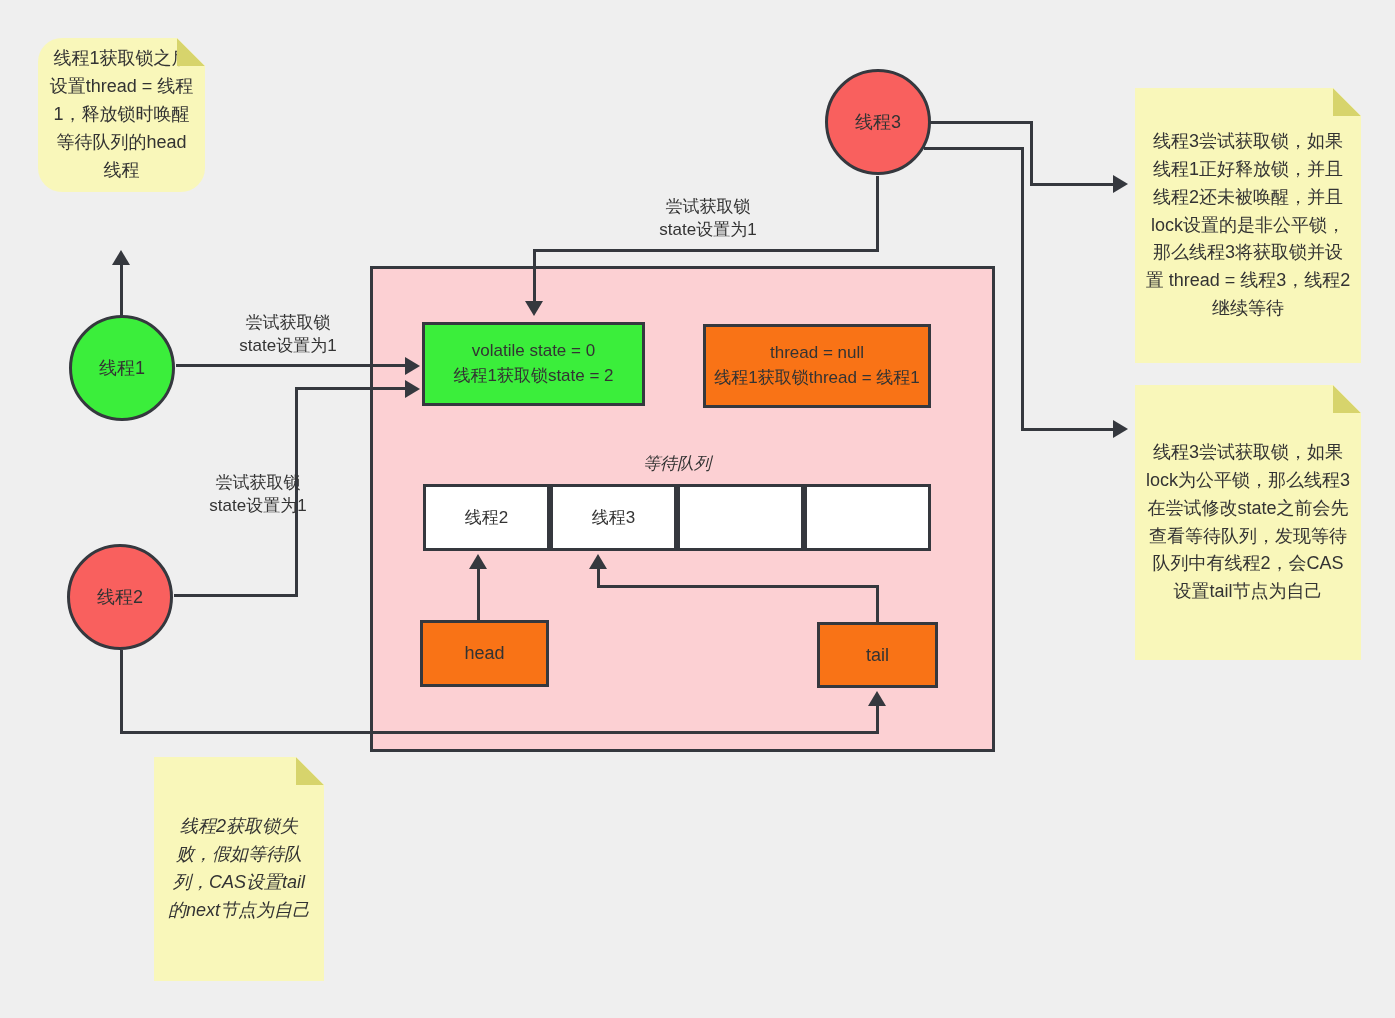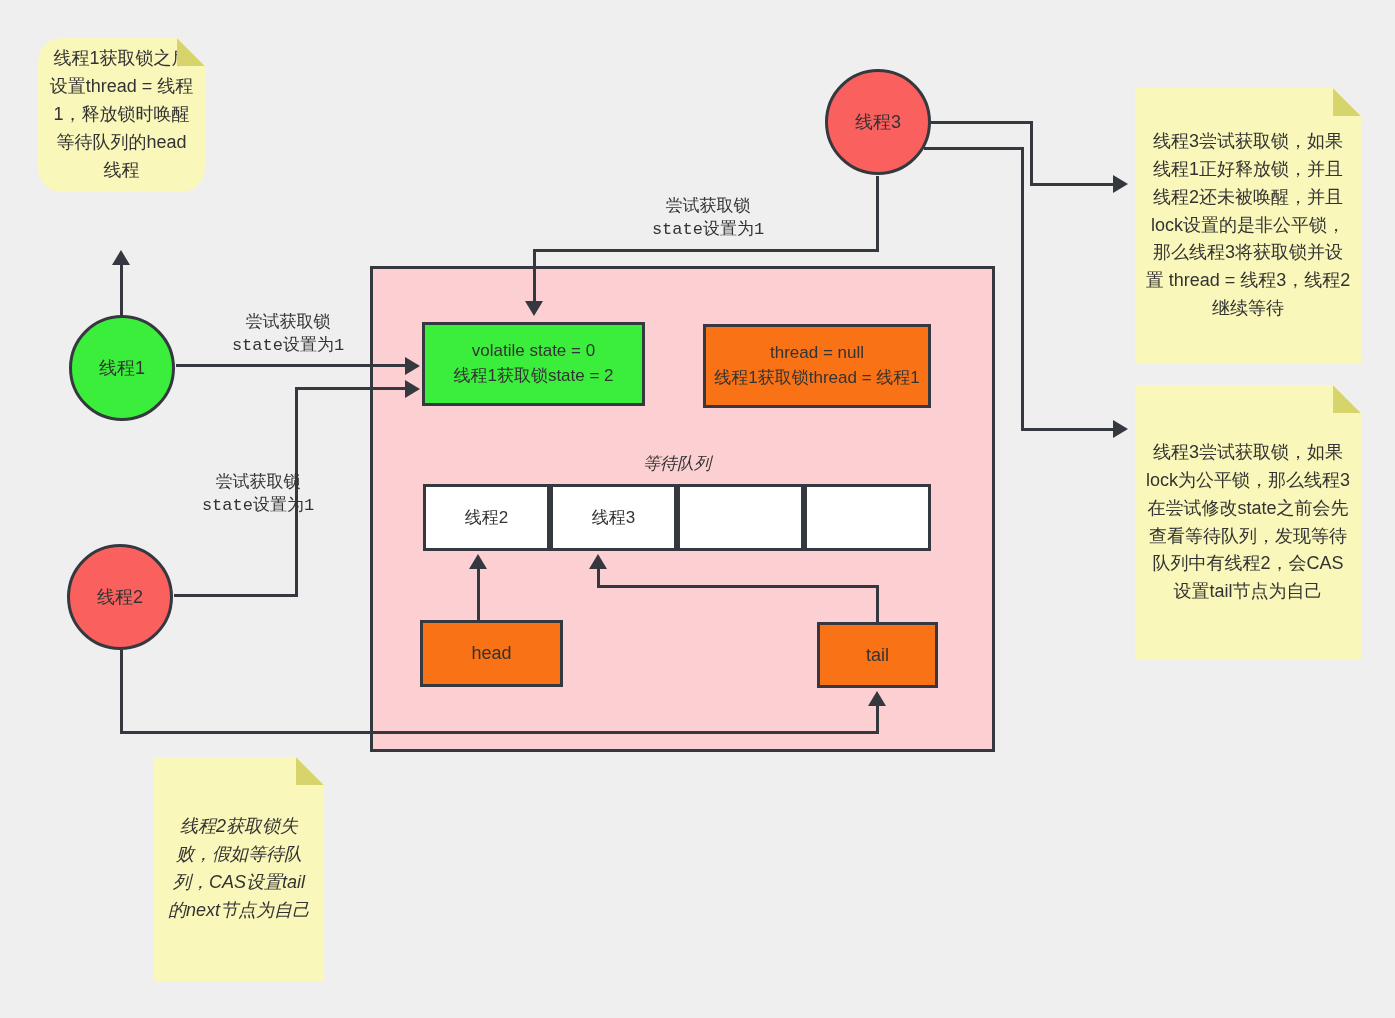--- a/index.html
+++ b/index.html
@@ -79,21 +79,21 @@
     align-items: center;
     justify-content: center;
     text-align: center;
     font-size: 17px;
     line-height: 1.45;
     background: #f97316;
   }
   .dbox.green { background: var(--green); }
   .state-box { left: 422px; top: 322px; width: 223px; height: 84px; }
   .thread-box { left: 703px; top: 324px; width: 228px; height: 84px; padding: 0 8px; }
-  .head-box { left: 420px; top: 620px; width: 143px; height: 67px; font-size: 18px; }
+  .head-box { left: 420px; top: 620px; width: 129px; height: 67px; font-size: 18px; }
   .tail-box { left: 817px; top: 622px; width: 121px; height: 66px; font-size: 18px; }
 
   
   .queue-title {
     position: absolute;
     left: 423px; top: 452px; width: 508px;
     text-align: center;
     font-size: 17px;
     font-style: italic;
   }
@@ -112,21 +112,20 @@
     font-size: 17px;
   }
 
   
   .arrow-label {
     position: absolute;
     width: 160px;
     text-align: center;
     font-size: 17px;
     line-height: 1.35;
-    font-family: Liberation Mono, monospace;
   }
   .arrow-label span { display: block; }
 
   
   .h-line { position: absolute; height: 3px; background: var(--line); }
   .v-line { position: absolute; width: 3px; background: var(--line); }
   .ah { position: absolute; width: 0; height: 0; }
   .ah-up    { border-left: 9px solid transparent; border-right: 9px solid transparent; border-bottom: 15px solid var(--line); }
   .ah-down  { border-left: 9px solid transparent; border-right: 9px solid transparent; border-top: 15px solid var(--line); }
   .ah-right { border-top: 9px solid transparent; border-bottom: 9px solid transparent; border-left: 15px solid var(--line); }

